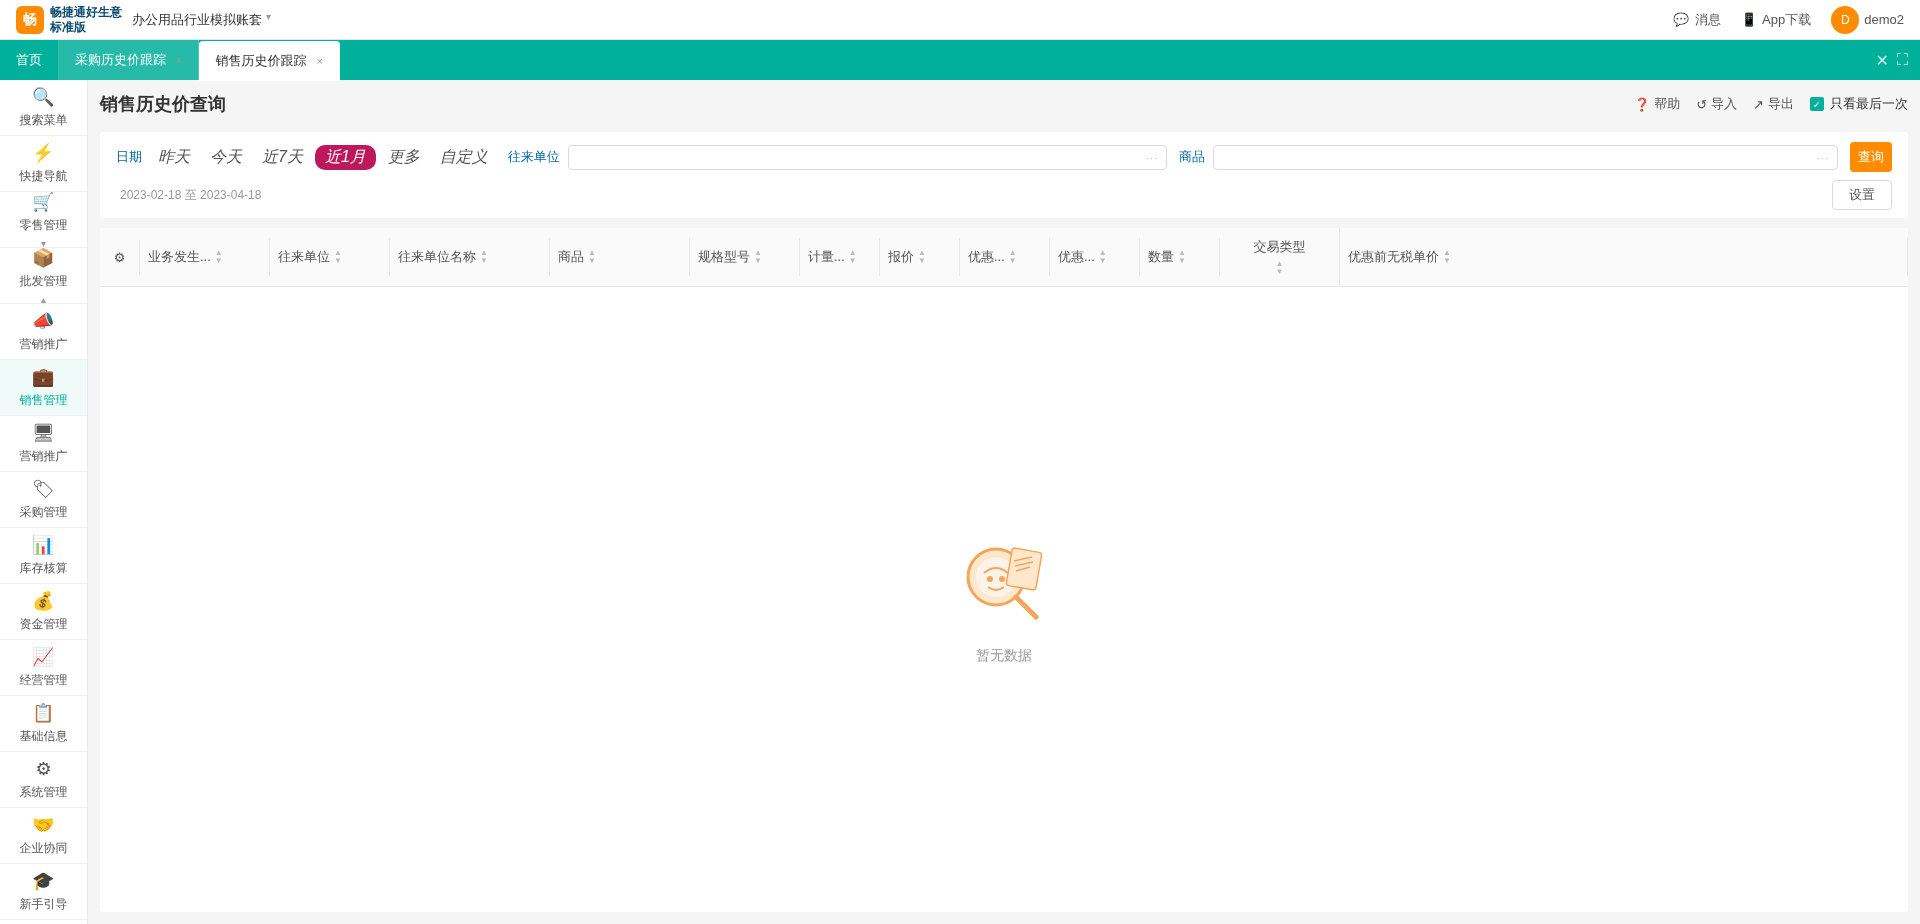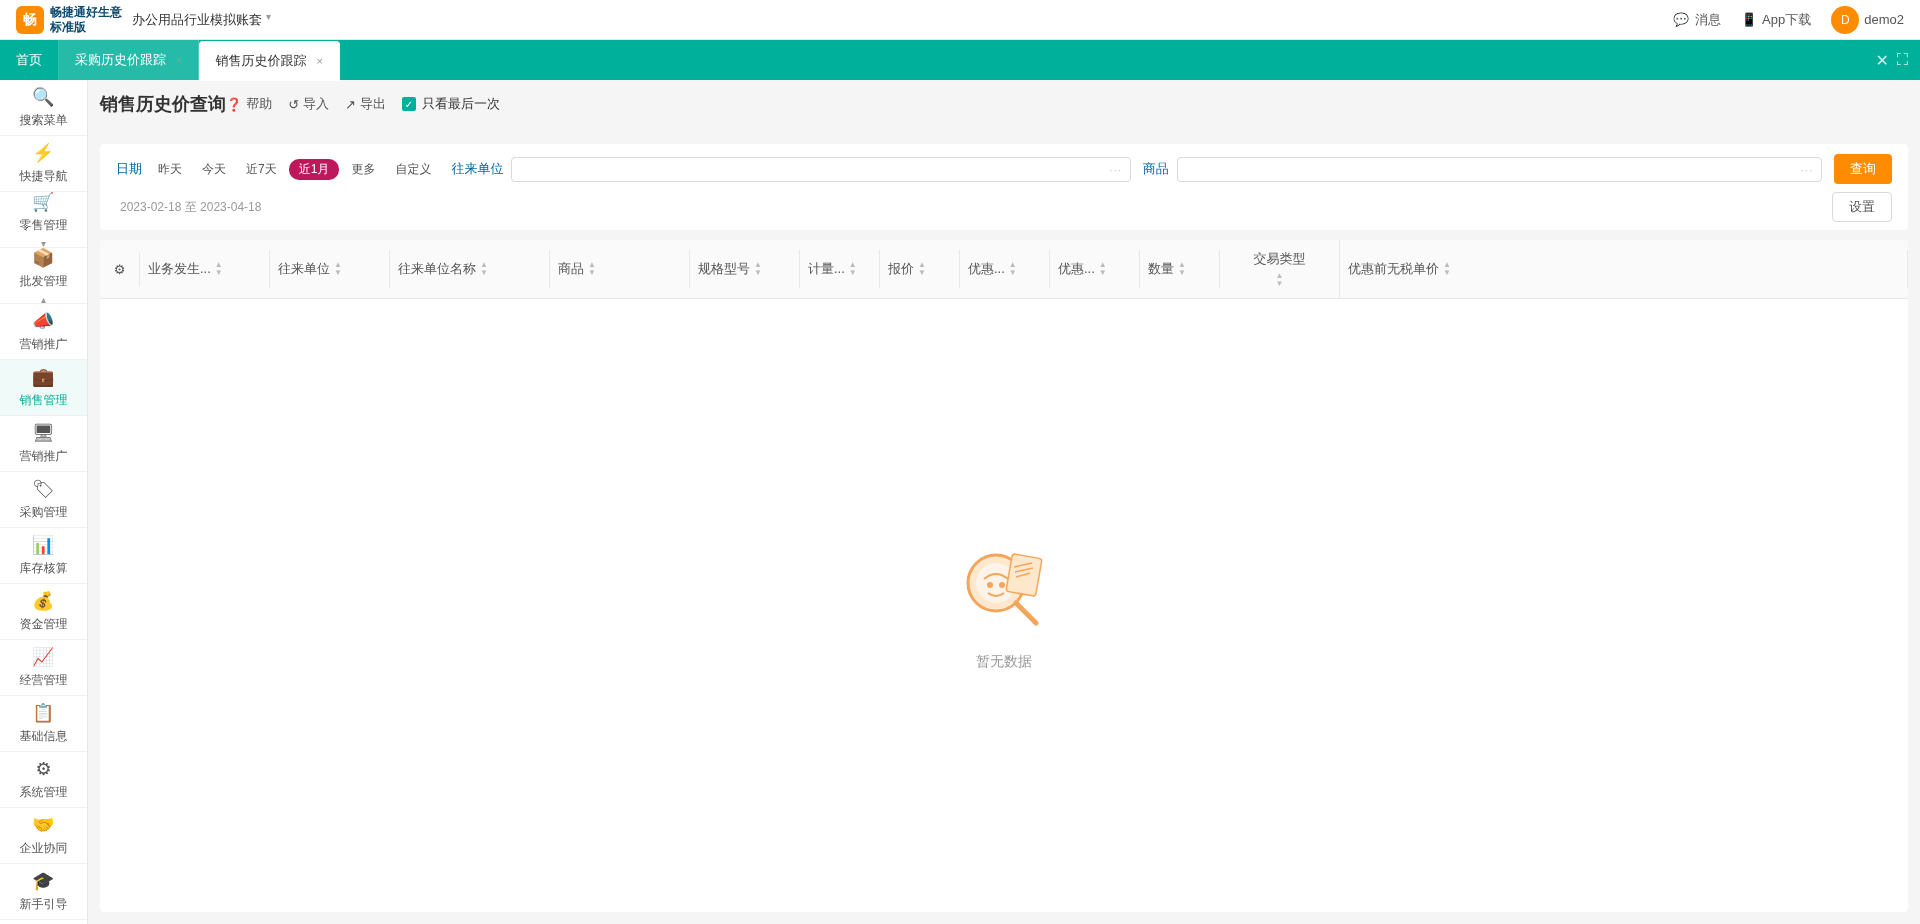--- a/index.html
+++ b/index.html
@@ -34,35 +34,35 @@
     .sidebar { width: 88px; background: #fff; border-right: 1px solid #e8e8e8; display: flex; flex-direction: column; overflow-y: auto; flex-shrink: 0; }
     .sidebar-item { display: flex; flex-direction: column; align-items: center; justify-content: center; padding: 12px 4px; cursor: pointer; color: #555; font-size: 12px; gap: 4px; border-bottom: 1px solid #f0f0f0; min-height: 56px; }
     .sidebar-item.active { color: #00b09b; background: #f0faf8; }
     .sidebar-item .icon { font-size: 18px; }
     .sidebar-item .arrow { font-size: 10px; color: #999; }
 
     
     .content-area { flex: 1; display: flex; flex-direction: column; overflow: hidden; background: #f5f5f5; padding: 12px; }
 
     
-    .page-header { display: flex; align-items: center; justify-content: flex-start; margin-bottom: 28px; }
+    .page-header { display: flex; align-items: center; justify-content: space-between; margin-bottom: 16px; }
     .page-title { font-size: 18px; font-weight: 600; color: #333; }
     .page-header-actions { display: flex; align-items: center; gap: 16px; }
     .header-action { display: flex; align-items: center; gap: 4px; color: #555; cursor: pointer; font-size: 13px; }
     .checkbox-label { display: flex; align-items: center; gap: 6px; font-size: 13px; color: #333; }
     .checkbox-checked { width: 14px; height: 14px; background: #00b09b; border-radius: 2px; display: flex; align-items: center; justify-content: center; color: white; font-size: 10px; flex-shrink: 0; }
     .filter-group { display: flex; align-items: center; gap: 8px; }
     .filter-label { font-size: 13px; color: #0369a1; white-space: nowrap; }
     .date-buttons { display: flex; align-items: center; gap: 4px; }
-    .date-btn { padding: 2px 8px; font-size: 12px; color: #555; cursor: pointer; border-radius: 3px; background: transparent; border: none; }
+    .date-btn { padding: 2px 8px; font-size: 16px; color: #555; cursor: pointer; border-radius: 3px; background: transparent; border: none; font-style: italic; }
     .date-btn.active { background: #be185d; color: white; border-radius: 10px; padding: 2px 10px; }
     .date-range { font-size: 12px; color: #999; margin-left: 4px; }
     .filter-input { display: flex; align-items: center; border: 1px solid #d9d9d9; border-radius: 4px; padding: 4px 8px; font-size: 13px; color: #333; min-width: 180px; background: white; cursor: text; }
     .filter-input .dots { color: #ccc; margin-left: auto; }
-    .search-btn { background: #ff8c00; color: white; border: none; border-radius: 4px; padding: 6px 16px; font-size: 13px; cursor: pointer; white-space: nowrap; }
+    .search-btn { background: #ff8c00; color: white; border: none; border-radius: 4px; padding: 6px 8px; font-size: 13px; cursor: pointer; white-space: nowrap; }
     .settings-btn { background: white; color: #555; border: 1px solid #d9d9d9; border-radius: 4px; padding: 5px 16px; font-size: 13px; cursor: pointer; }
 
     
     .table-container { background: white; border-radius: 4px; flex: 1; overflow: hidden; display: flex; flex-direction: column; }
     .table-header { display: flex; align-items: center; background: #fafafa; border-bottom: 1px solid #e8e8e8; padding: 0; }
     .th { padding: 10px 8px; font-size: 13px; color: #555; display: flex; align-items: center; gap: 4px; border-right: 1px solid #e8e8e8; flex-shrink: 0; white-space: nowrap; }
     .th .sort-icons { display: flex; flex-direction: column; font-size: 8px; color: #bbb; line-height: 1; }
     .th-settings { width: 40px; justify-content: center; }
     .th-date { width: 130px; }
     .th-partner-code { width: 120px; }

